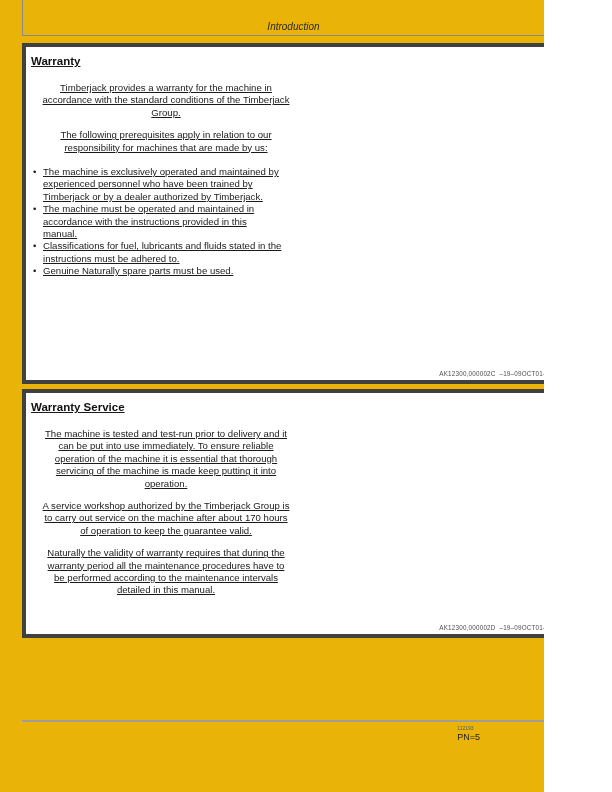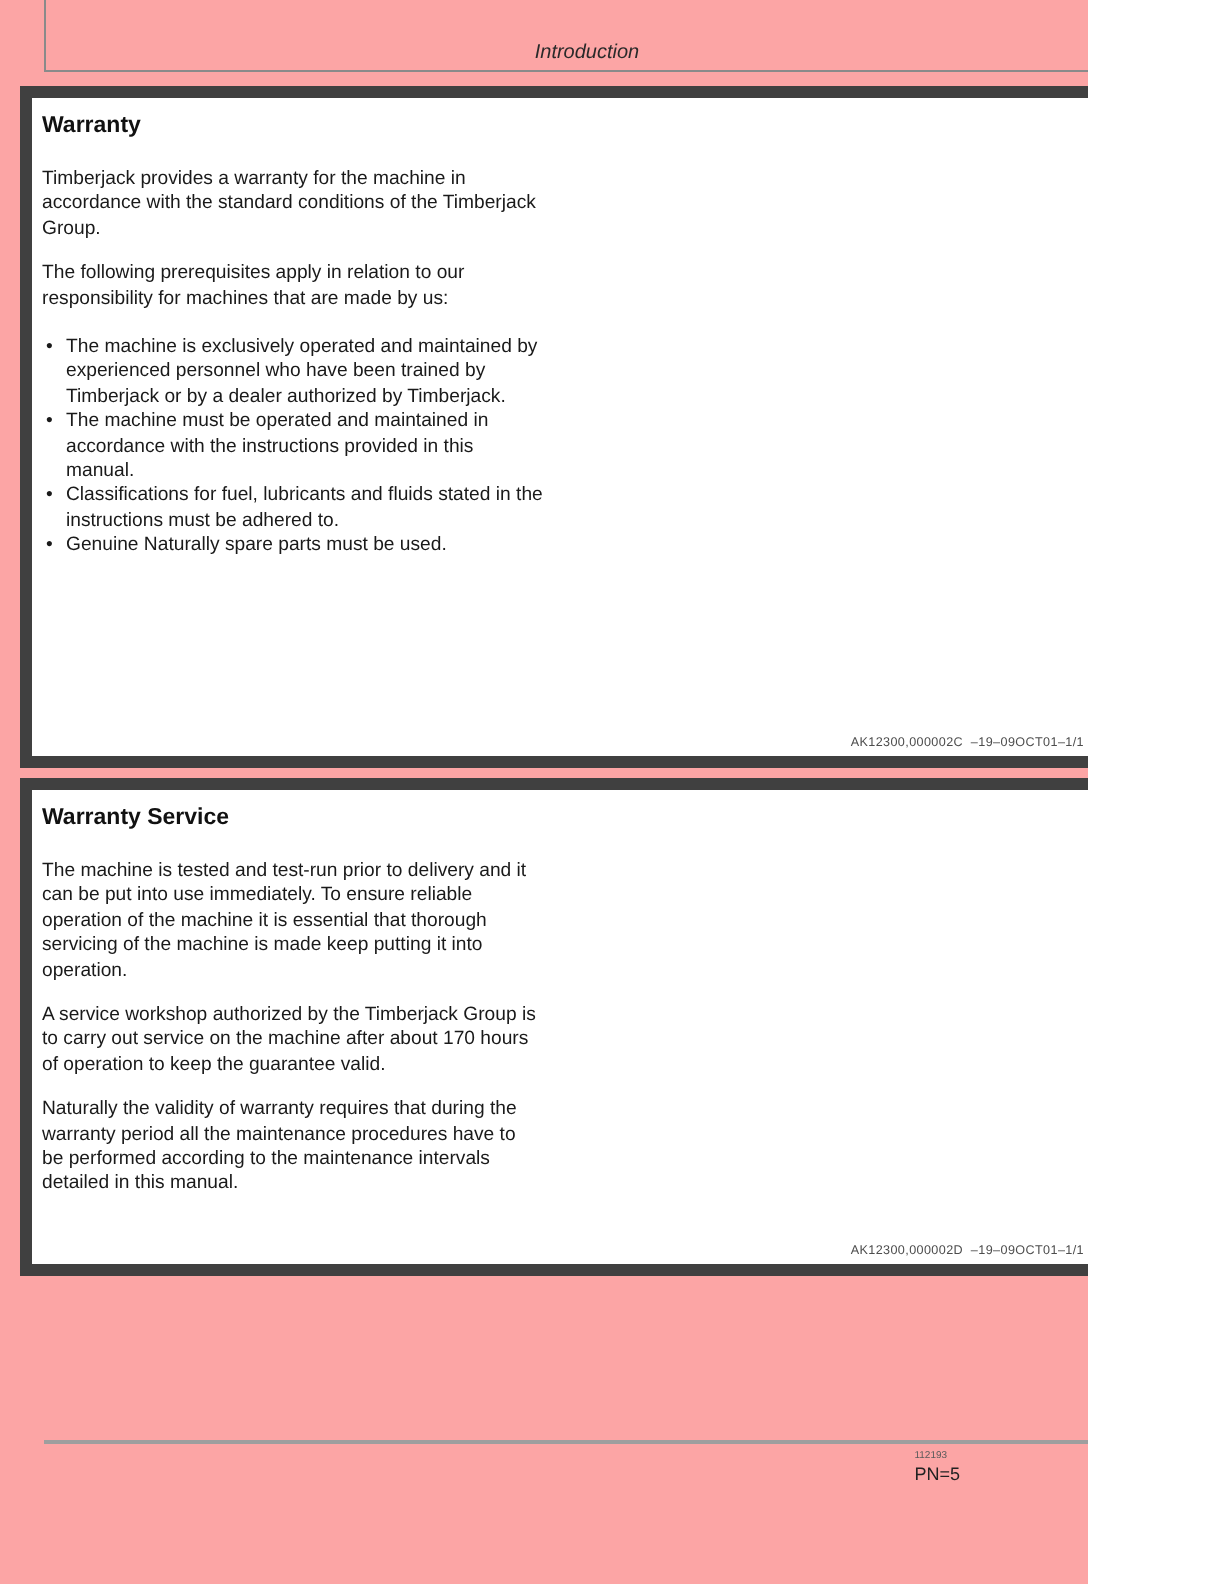--- a/index.html
+++ b/index.html
@@ -4,21 +4,21 @@
 <style>
   html, body {
     margin: 0;
     padding: 0;
     background: #ffffff;
   }
   .page {
     position: relative;
     width: 544px;
     height: 792px;
-    background: #fca5a5;
+    background: #eab308;
     font-family: "Liberation Sans", sans-serif;
     color: #1a1a1a;
     overflow: hidden;
   }
 
   
   .running-header {
     position: absolute;
     left: 22px;
     top: 0;
@@ -42,44 +42,46 @@
     bottom: 3px;
     text-align: center;
     font-style: italic;
     font-size: 10px;
     color: #2a2a2a;
   }
 
   
   .section-box {
     position: absolute;
-    left: 10px;
+    left: 22px;
     width: 543px;
-    border: 6px solid #404040;
+    border: 4px solid #404040;
     box-sizing: border-box;
     background: #ffffff;
+    text-decoration: underline;
   }
   .section-box.warranty { top: 43px; height: 341px; }
   .section-box.warranty-service { top: 389px; height: 249px; }
 
   .section-inner {
     padding: 8px 8px 0 5px;
   }
   .section-title {
     margin: 0 0 15px 0;
     font-size: 11.5px;
     font-weight: bold;
     color: #111111;
   }
   .body-par {
     margin: 0 0 10px 0;
     width: 270px;
     font-size: 9.6px;
     line-height: 12.4px;
     white-space: pre-line;
+    text-align: center;
   }
   .bullet-list {
     margin: 12px 0 0 0;
     padding: 0;
     list-style: none;
     width: 276px;
   }
   .bullet-item {
     position: relative;
     padding-left: 12px;

